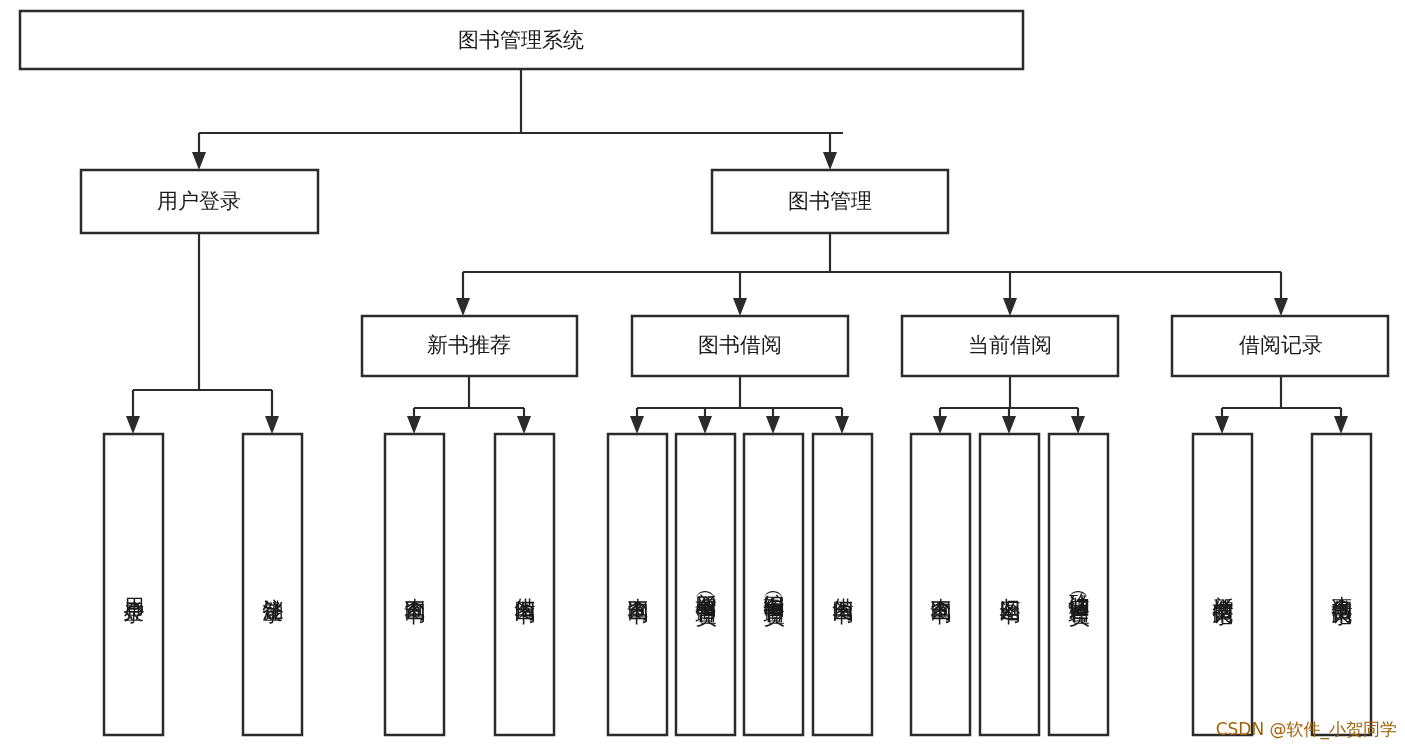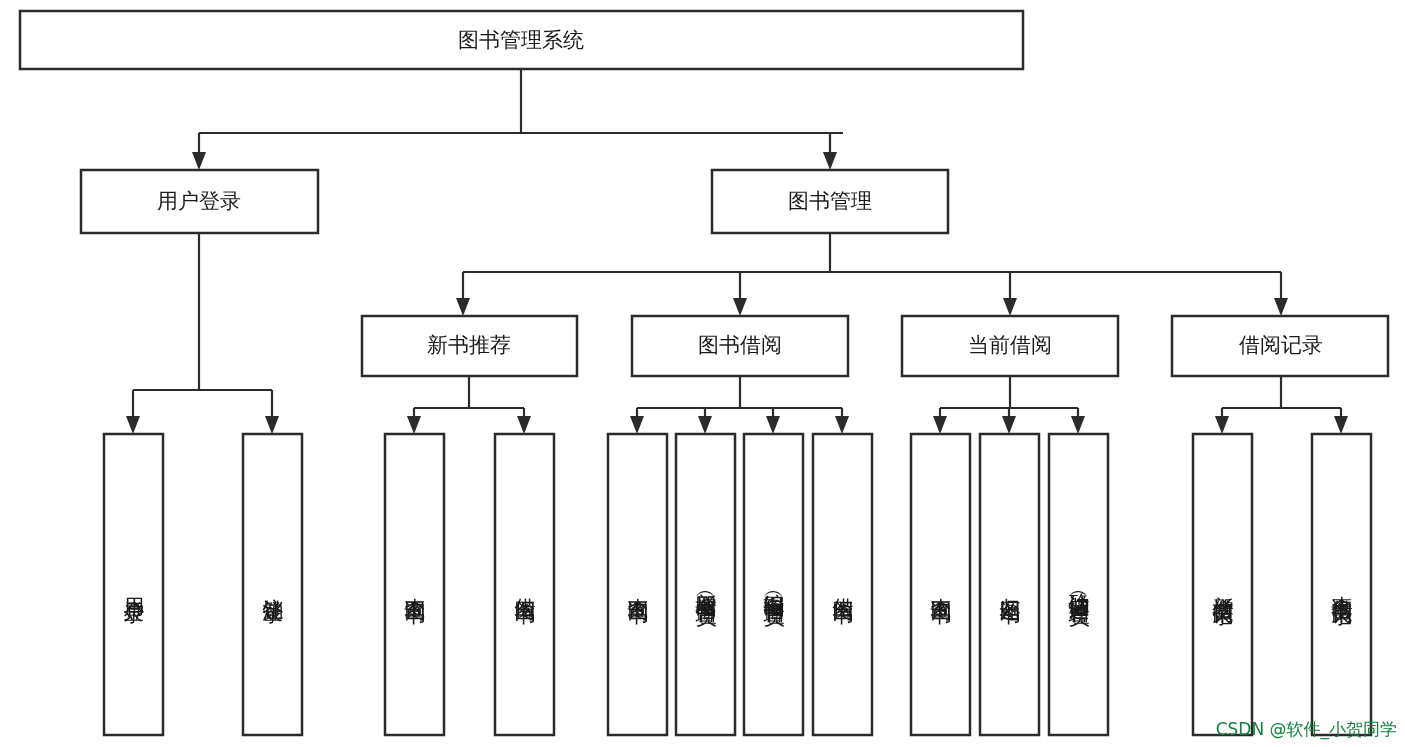--- a/index.html
+++ b/index.html
@@ -47,21 +47,21 @@
   .arrow-head {
     fill: #2b2b2b;
     stroke: none;
   }
   .watermark {
     position: absolute;
     right: 8px;
     bottom: 6px;
     font-family: "DejaVu Sans", "Liberation Sans", sans-serif;
     font-size: 17px;
-    color: #15803d;
+    color: #a16207;
     white-space: nowrap;
     pointer-events: none;
     user-select: none;
   }
 </style>
 </head>
 <body>
 
 <svg id="diagram" viewBox="0 0 1405 747" xmlns="http://www.w3.org/2000/svg">
 

